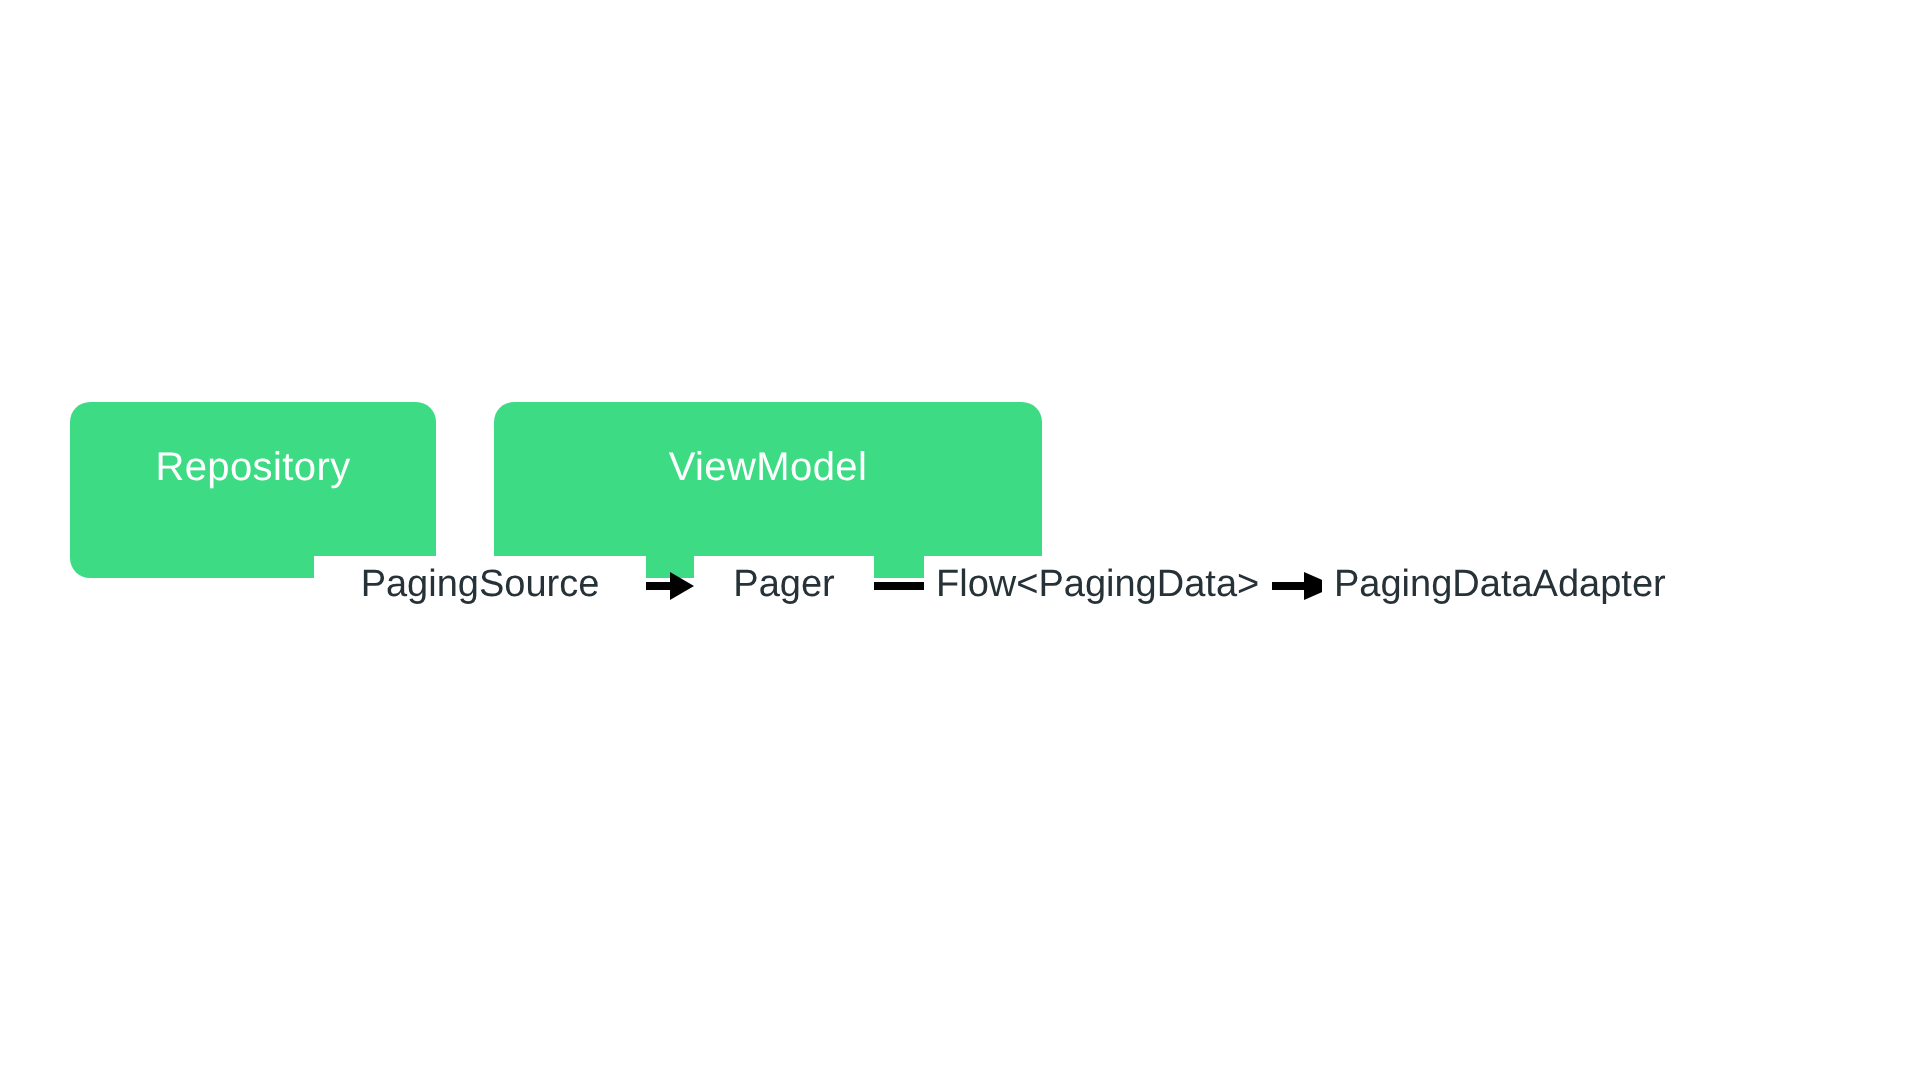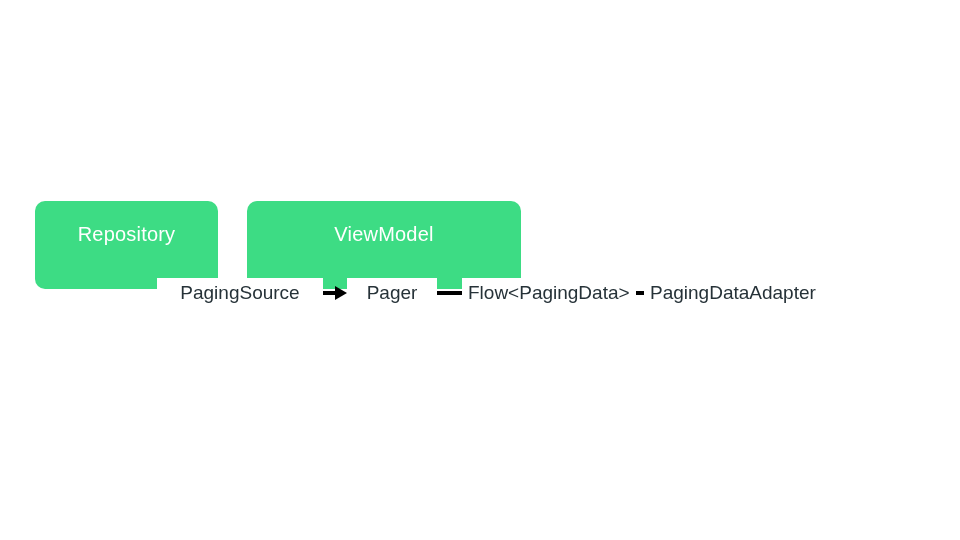--- a/index.html
+++ b/index.html
@@ -52,21 +52,21 @@
     align-items: center;
     justify-content: center;
     white-space: nowrap;
     box-sizing: border-box;
     padding: 0 6px;
     z-index: 3;
   }
   #node-paging-source       { left: 157px; min-width: 166px; }
   #node-pager               { left: 347px; min-width: 90px;  }
   #node-flow-paging-data    { left: 462px; min-width: 168px; text-align: center; }
-  #node-paging-data-adapter { left: 644px; min-width: 153px; }
+  #node-paging-data-adapter { left: 661px; min-width: 153px; }
 
   
   .connector {
     position: absolute;
     top: 286px;
     height: 14px;
     z-index: 2;
   }
   .connector .tail {
     position: absolute;

